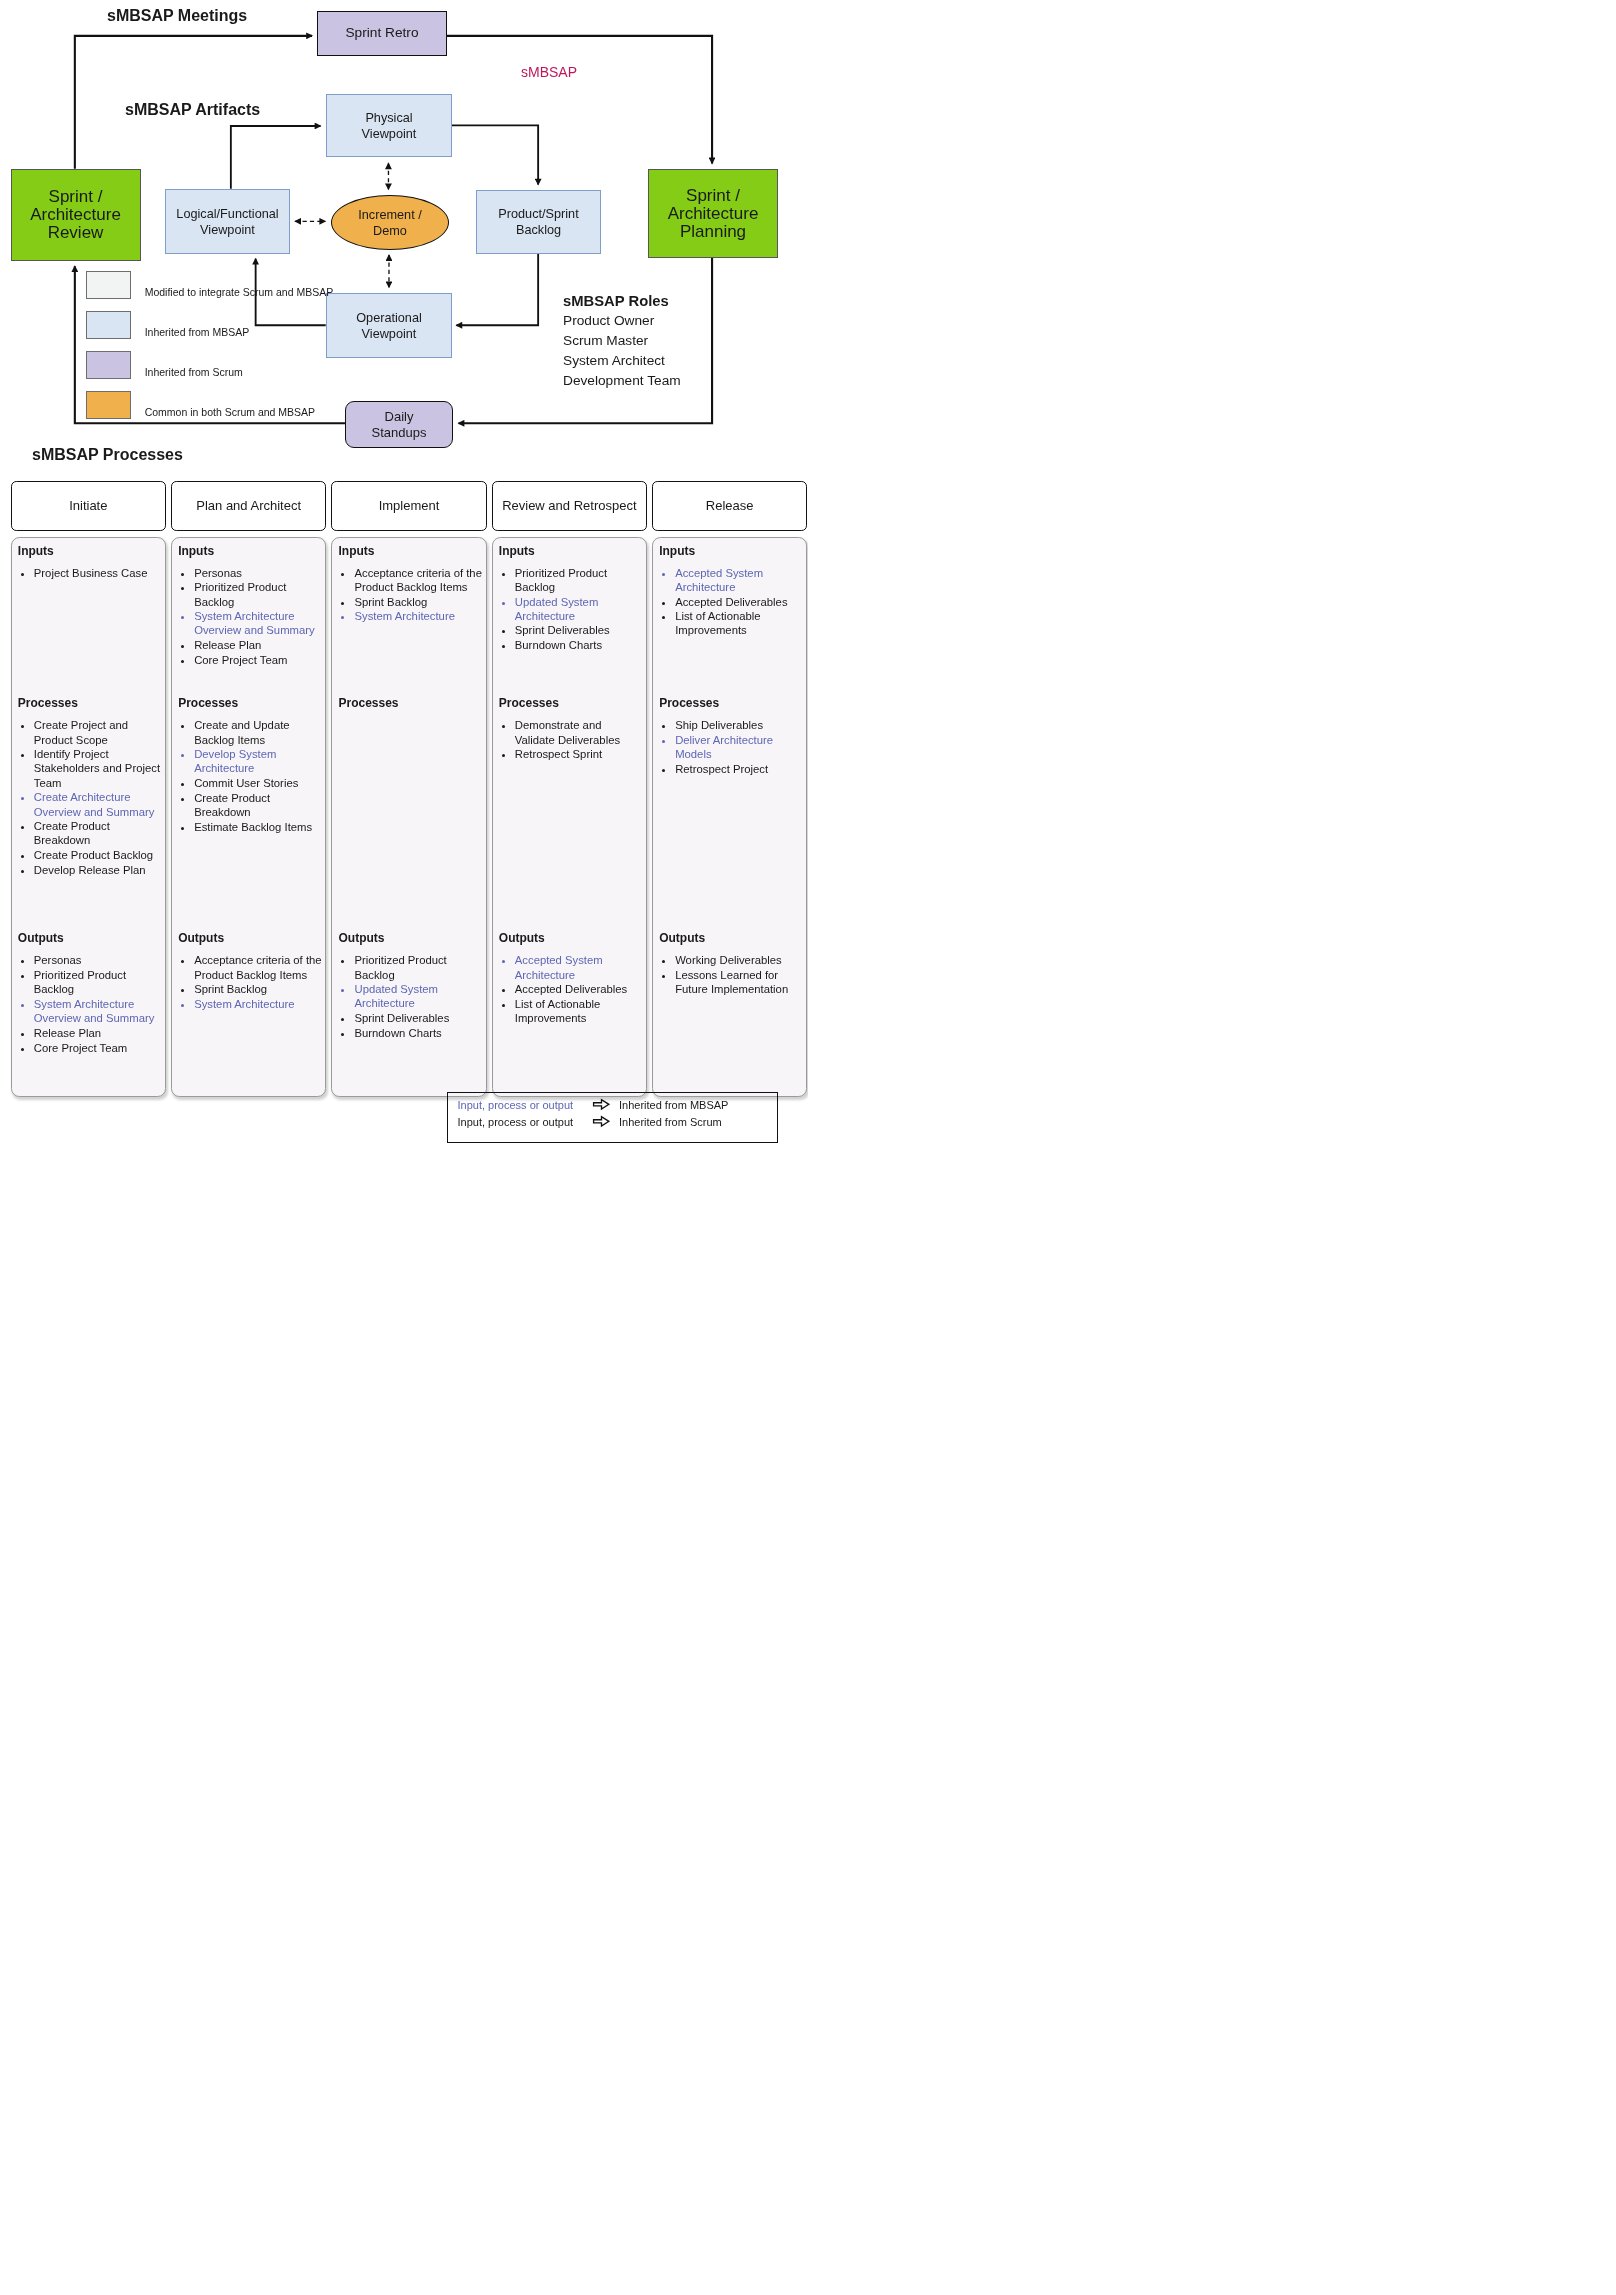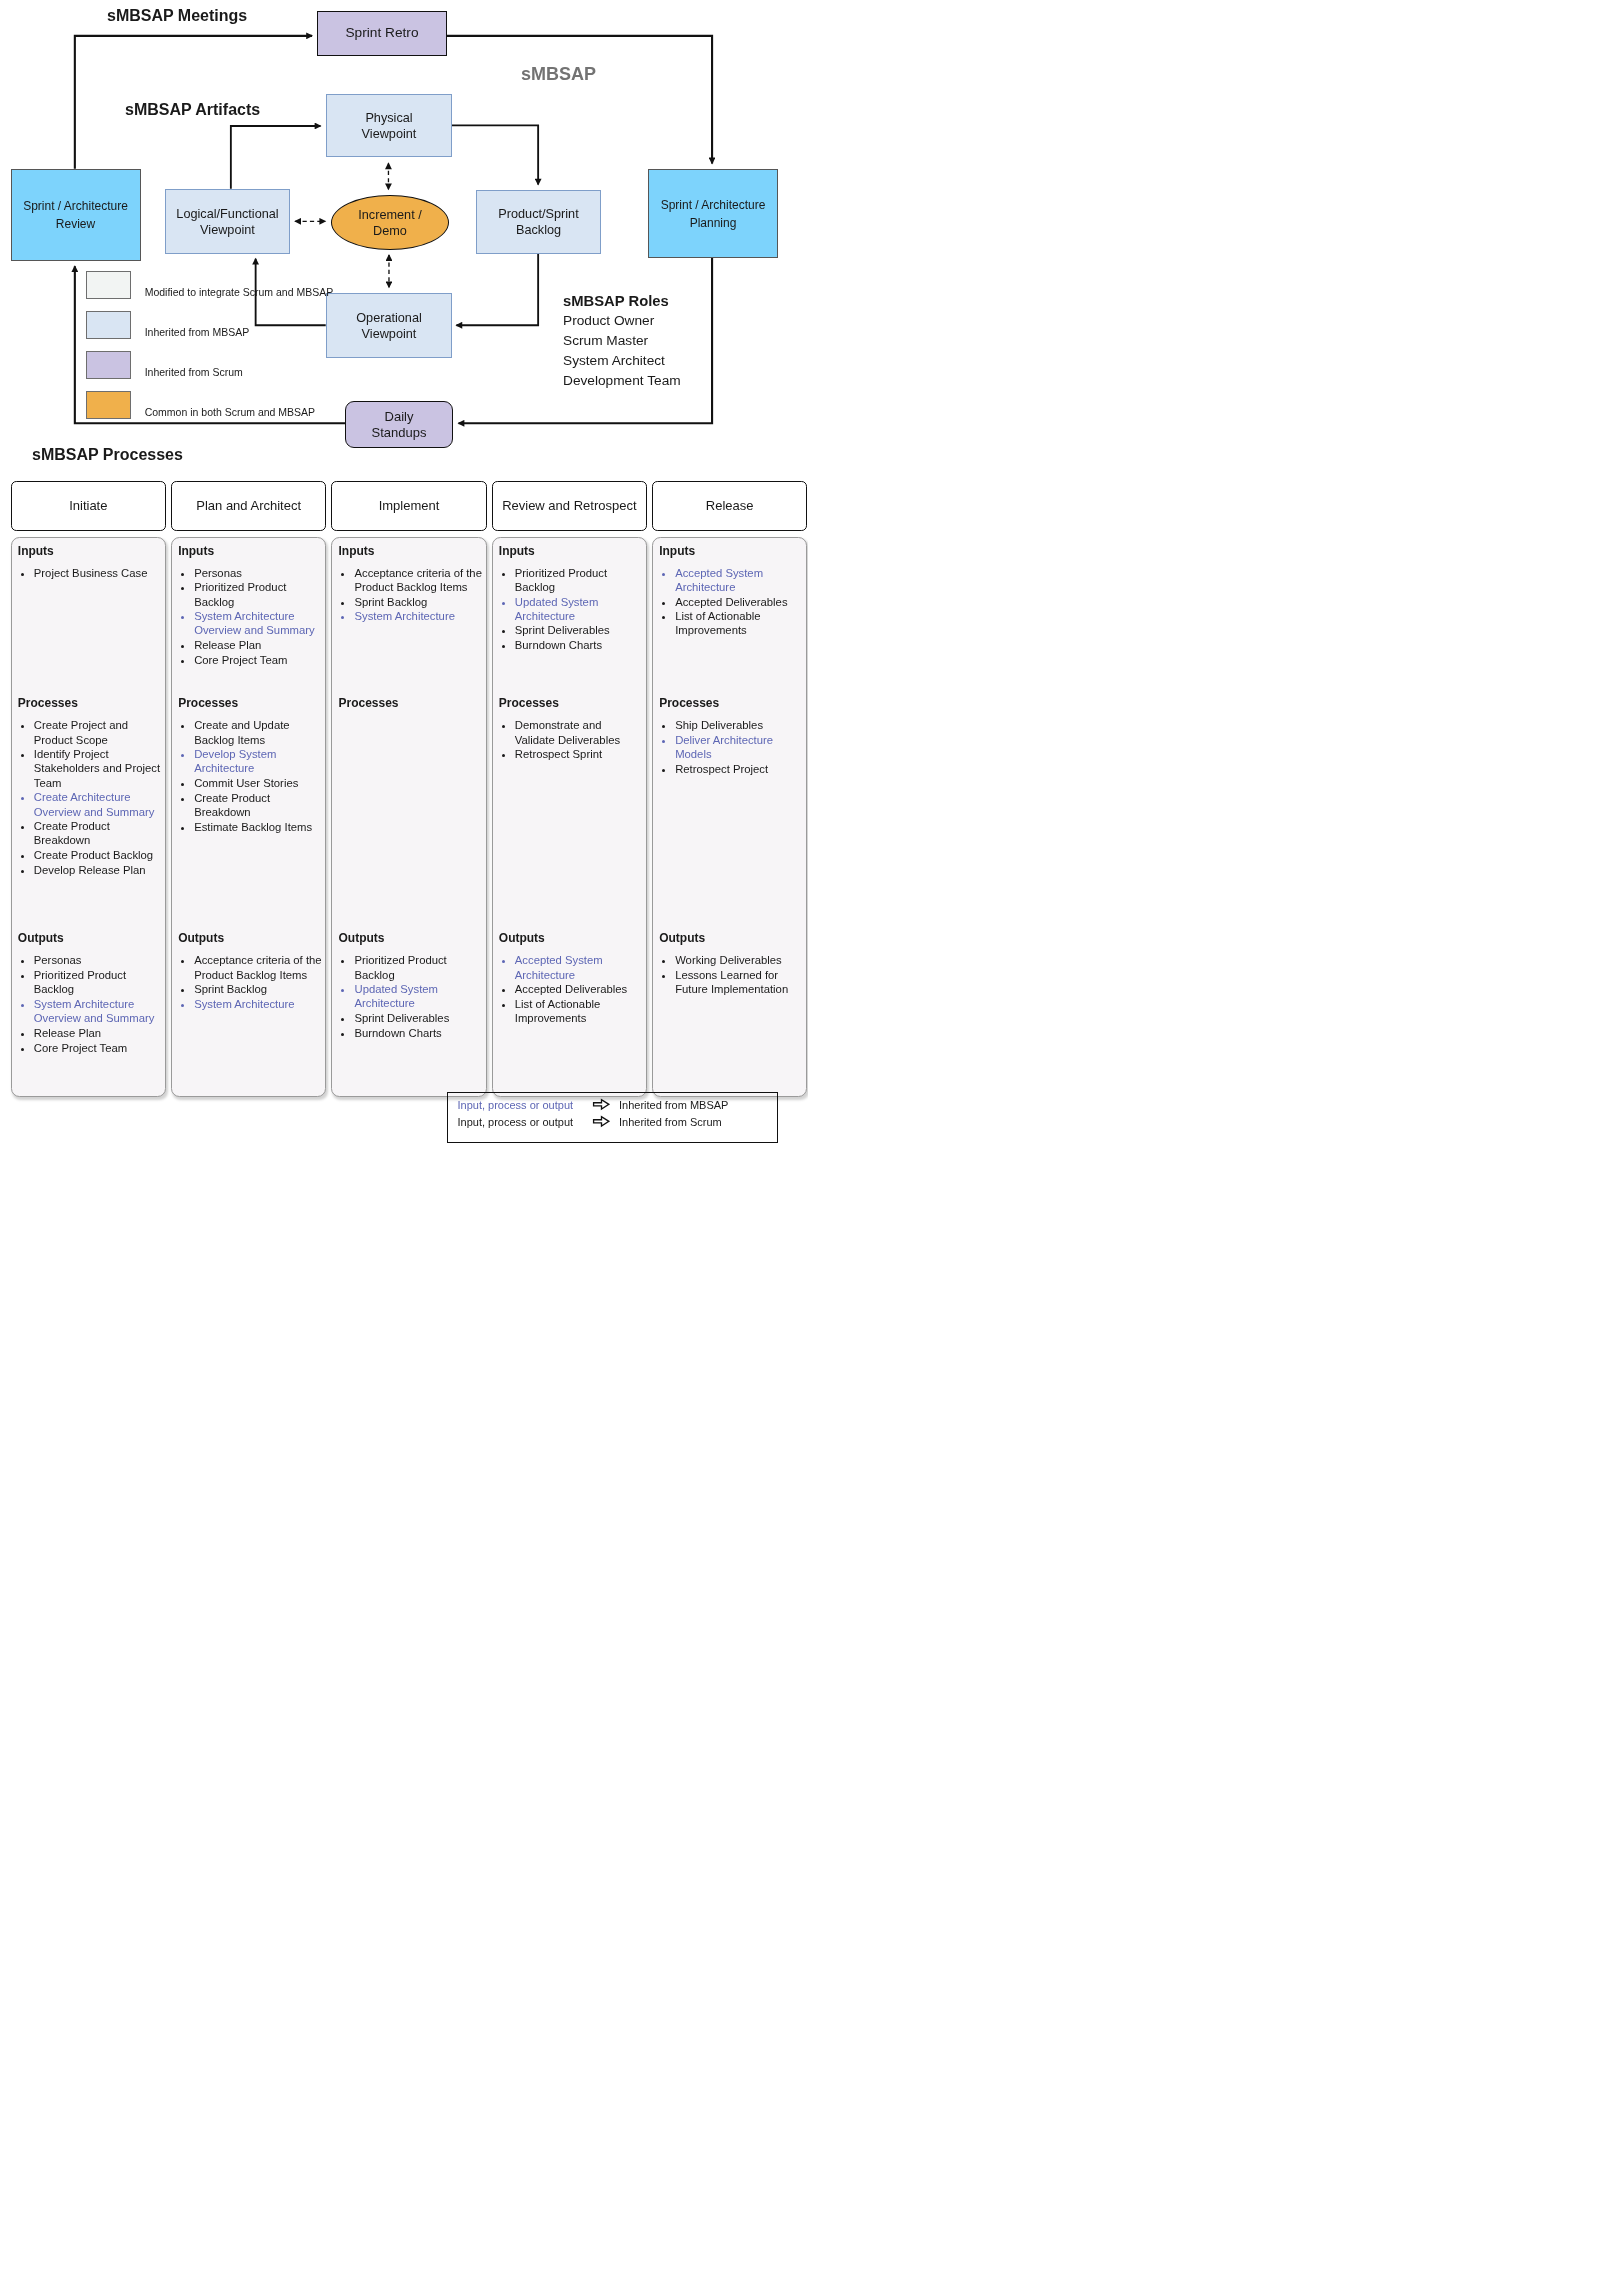--- a/index.html
+++ b/index.html
@@ -6,24 +6,24 @@
   body{font-family:"Liberation Sans",sans-serif;color:#1a1a1a;}
   #canvas{position:relative;width:808px;height:1148px;background:#fff;overflow:hidden;}
 
   
   #diagram{position:absolute;left:0;top:0;width:808px;height:477px;}
   #wires{position:absolute;left:0;top:0;z-index:0;}
   .dbox{position:absolute;display:flex;align-items:center;justify-content:center;
         text-align:center;z-index:1;font-size:12.7px;line-height:16px;background:#fff;box-sizing:border-box;}
   .purple{background:#cac3e2;border:1.6px solid #111;}
   .blue{background:#d9e5f3;border:1.6px solid #7f9ec9;}
-  .white{background:#7dd3fc;border:1.6px solid #565656;font-size:12px;line-height:18px;}
+  .white{background:#84cc16;border:1.6px solid #565656;font-size:17px;line-height:18px;}
   .orange{background:#f0b04b;border:1.6px solid #111;border-radius:50%;}
   .big-label{position:absolute;font-weight:bold;font-size:16px;z-index:2;}
-  #smbsap-title{position:absolute;font-size:18px;font-weight:700;color:#737373;z-index:2;}
+  #smbsap-title{position:absolute;font-size:14px;font-weight:400;color:#be185d;z-index:2;}
   #roles{position:absolute;left:563px;top:293px;z-index:2;}
   #roles h3{margin:0 0 2.1px 0;font-size:14.8px;}
   .role-line{font-size:13.7px;line-height:20px;}
 
   
   #artifact-legend{position:absolute;left:86px;top:270px;width:248px;z-index:2;}
   .legend-row{display:flex;align-items:flex-end;height:28.5px;margin-bottom:11.6px;}
   .legend-swatch{width:45px;height:27.4px;border:1.6px solid #6e6e6e;box-sizing:border-box;flex:0 0 auto;}
   .legend-label{margin-left:13.7px;font-size:10.5px;line-height:13px;}
 

